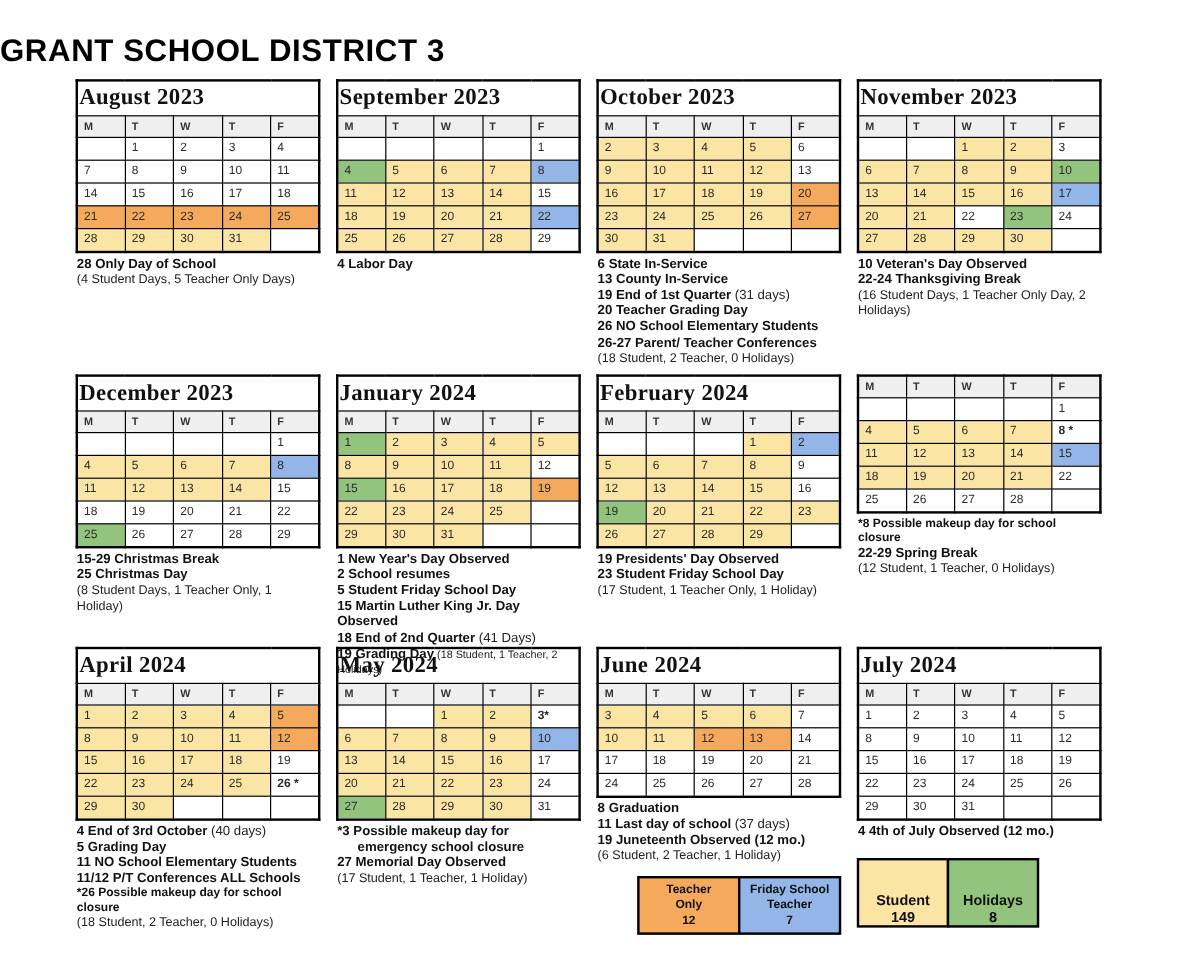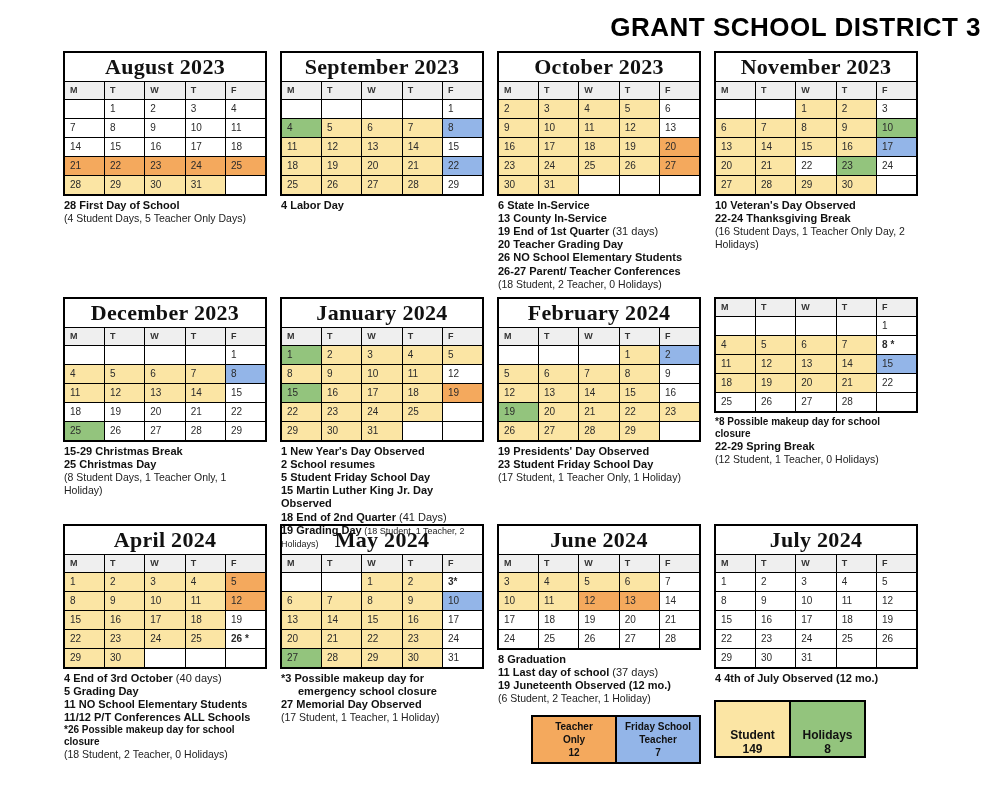--- a/index.html
+++ b/index.html
@@ -2,43 +2,43 @@
 <html style="--c-s: #FBE5A4; --c-t: #F4A95D; --c-f: #93B5E8; --c-h: #93C47D; --c-head: #EFEFEF; --c-em: #3D6FC7;"><head>
 <meta charset="utf-8">
 <style>
   html,body{margin:0;padding:0;background:#fff;}
   body{
     width:981px;height:797px;overflow:hidden;
     font-family:"Liberation Sans", sans-serif;color:#222;
     -webkit-font-smoothing:antialiased;
   }
   
-  .page-header{padding-top:13px;text-align:right;}
+  .page-header{padding-top:28px;text-align:left;}
   .page-title{font-size:26px;font-weight:bold;color:#000;letter-spacing:.5px;line-height:1.1;}
   .page-subtitle{font-size:15px;color:#000;margin-top:1px;}
 
   
   #months-grid{
     display:grid;
     grid-template-columns:repeat(4,204px);
     grid-template-rows:246px 227px auto;
     column-gap:13px;
     margin:9px 0 0 63px;
   }
   .month{position:relative;}
 
   table.cal{
     border-collapse:collapse;width:204px;table-layout:fixed;
     border:2px solid #000;
   }
   table.cal td{border:1px solid #000;overflow:hidden;}
   td.mtitle{
     font-family:"Liberation Serif", serif;
-    font-size:22px;font-weight:bold;color:#111;
-    text-align:center;height:26px;letter-spacing:.3px;
+    font-size:19px;font-weight:bold;color:#111;
+    height:26px;letter-spacing:.3px;
   }
   tr.dh td{
     height:15px;background:var(--c-head);
     font-size:9px;font-weight:bold;color:#333;
     padding:1px 0 1px 5px;vertical-align:middle;
   }
   tr.wk td{
     height:18px;font-size:10px;color:#2b2b2b;
     padding:0 0 0 5px;vertical-align:middle;background:#fff;
   }
@@ -128,21 +128,21 @@
           <tr class="wk">
             <td class="c-s">28</td>
             <td class="c-s">29</td>
             <td class="c-s">30</td>
             <td class="c-s">31</td>
             <td class="c-w"></td>
           </tr>
         </tbody>
       </table>
       <div class="notes">
-        <div class="note"><span class="pre">28 </span><span class="b">First Day of School</span></div>
+        <div class="note"><span class="pre">28 </span><span class="b">Only Day of School</span></div>
         <div class="note paren"><span class="post">(4 Student Days, 5 Teacher Only Days)</span></div>
       </div>
     </div>
     <div class="month">
       <table class="cal">
         <tbody>
           <tr>
             <td colspan="5" class="mtitle">September 2023</td>
           </tr>
           <tr class="dh">

